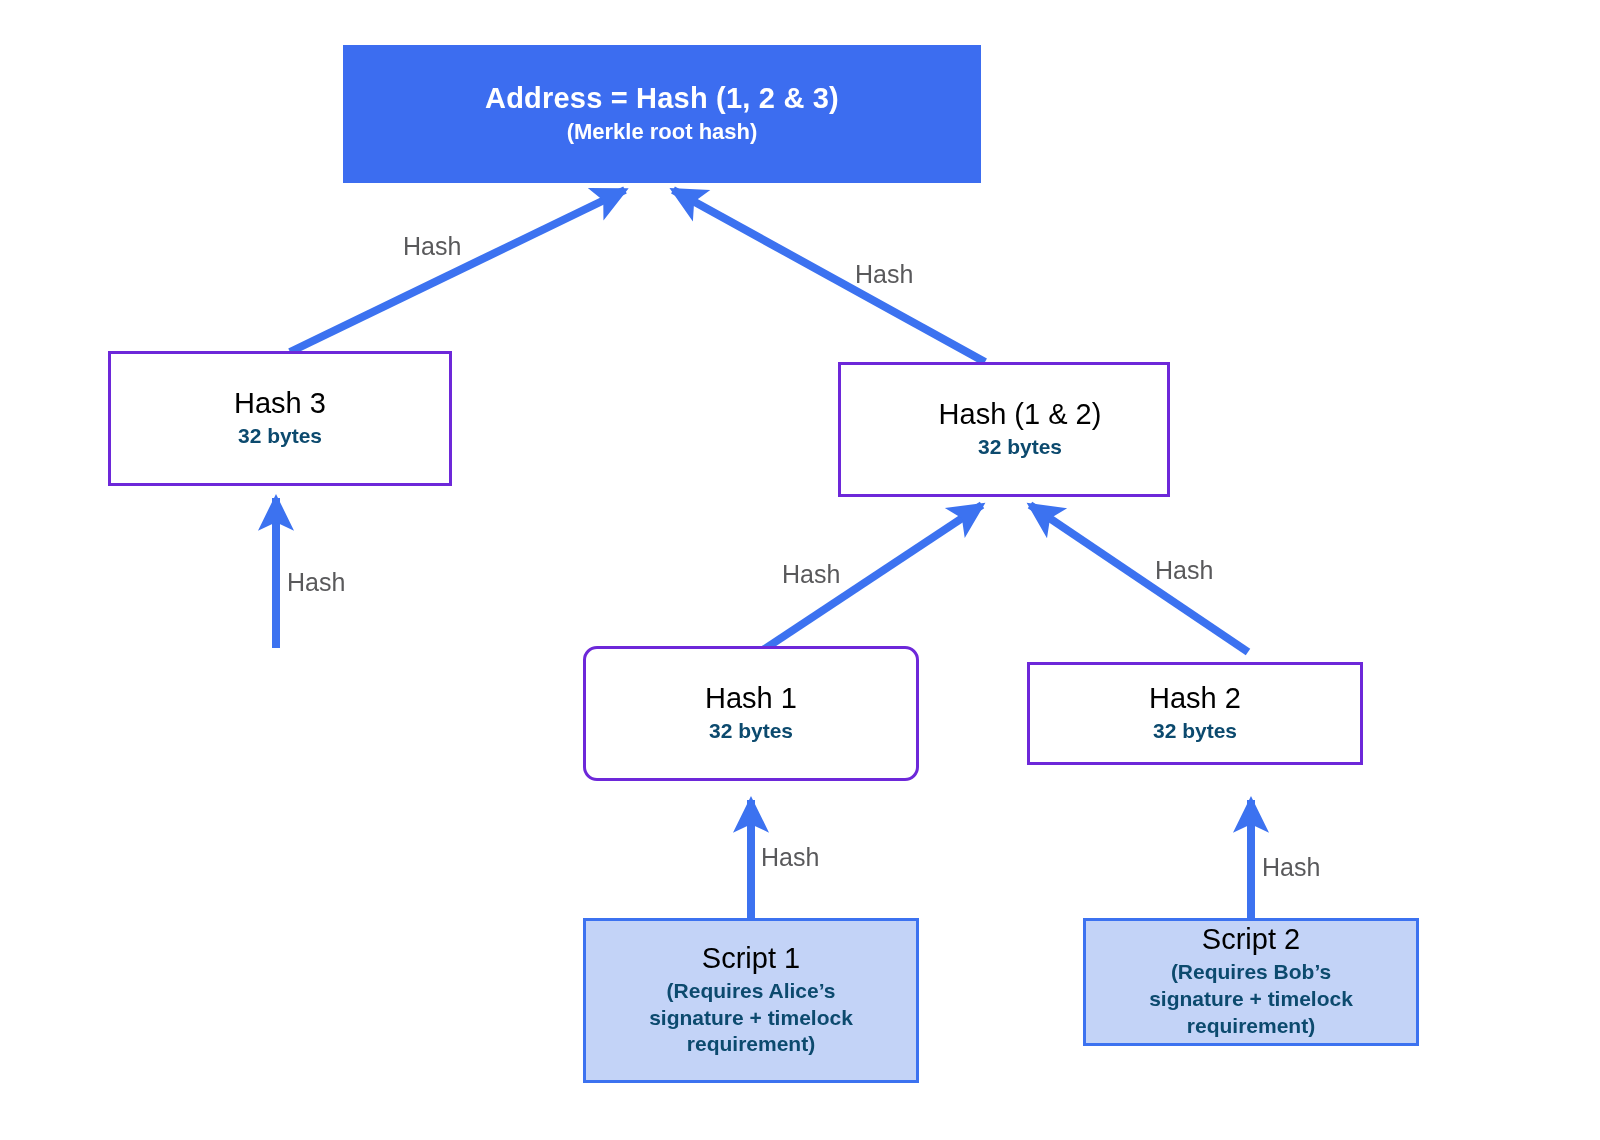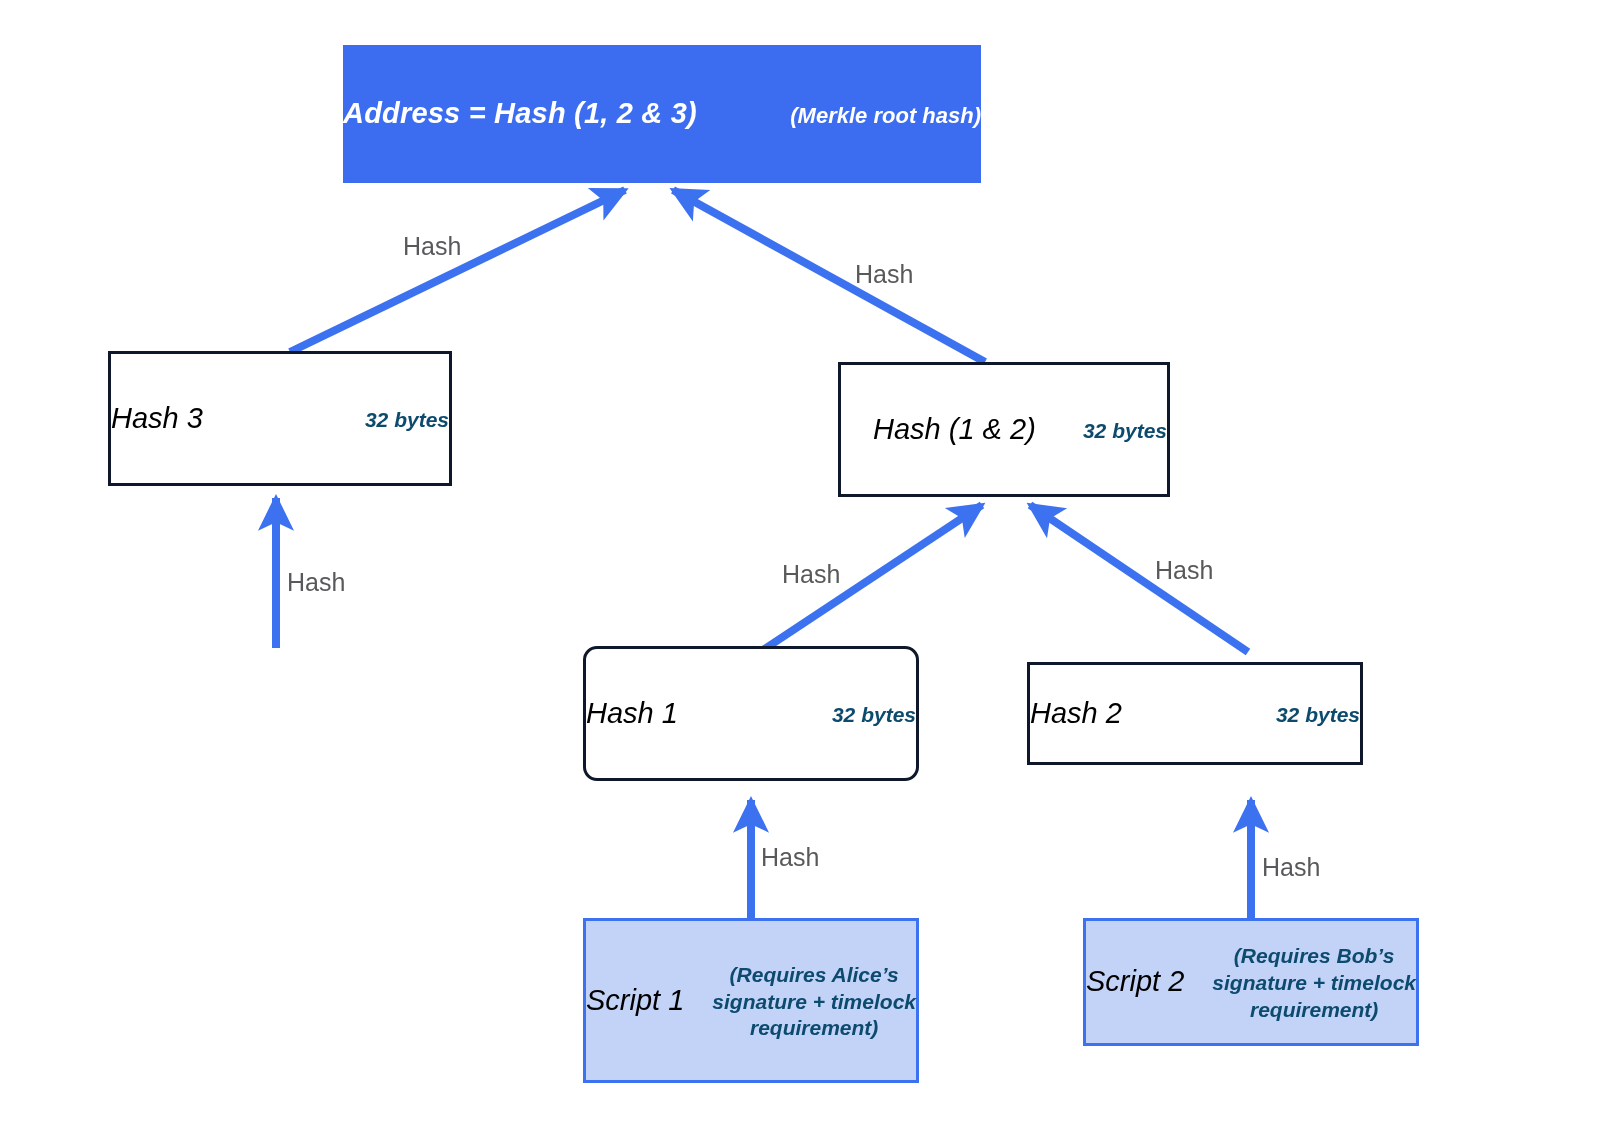--- a/index.html
+++ b/index.html
@@ -24,33 +24,32 @@
     left: 0;
     top: 0;
     width: 1600px;
     height: 1140px;
     pointer-events: none;
   }
   .node {
     position: absolute;
     box-sizing: border-box;
     display: flex;
-    flex-direction: row;
+    flex-direction: column;
     align-items: center;
-    justify-content: space-between;
+    justify-content: center;
     text-align: center;
-    font-style: italic;
   }
   .node-root {
     background: #3c6df0;
     border: none;
   }
   .node-hash {
     background: #ffffff;
-    border: 3px solid #0f172a;
+    border: 3px solid #6d28d9;
   }
   .node-script {
     background: #c3d3f7;
     border: 3px solid #3c72f0;
   }
   .root-title {
     color: #ffffff;
     font-size: 29px;
     font-weight: bold;
     line-height: 1.15;

